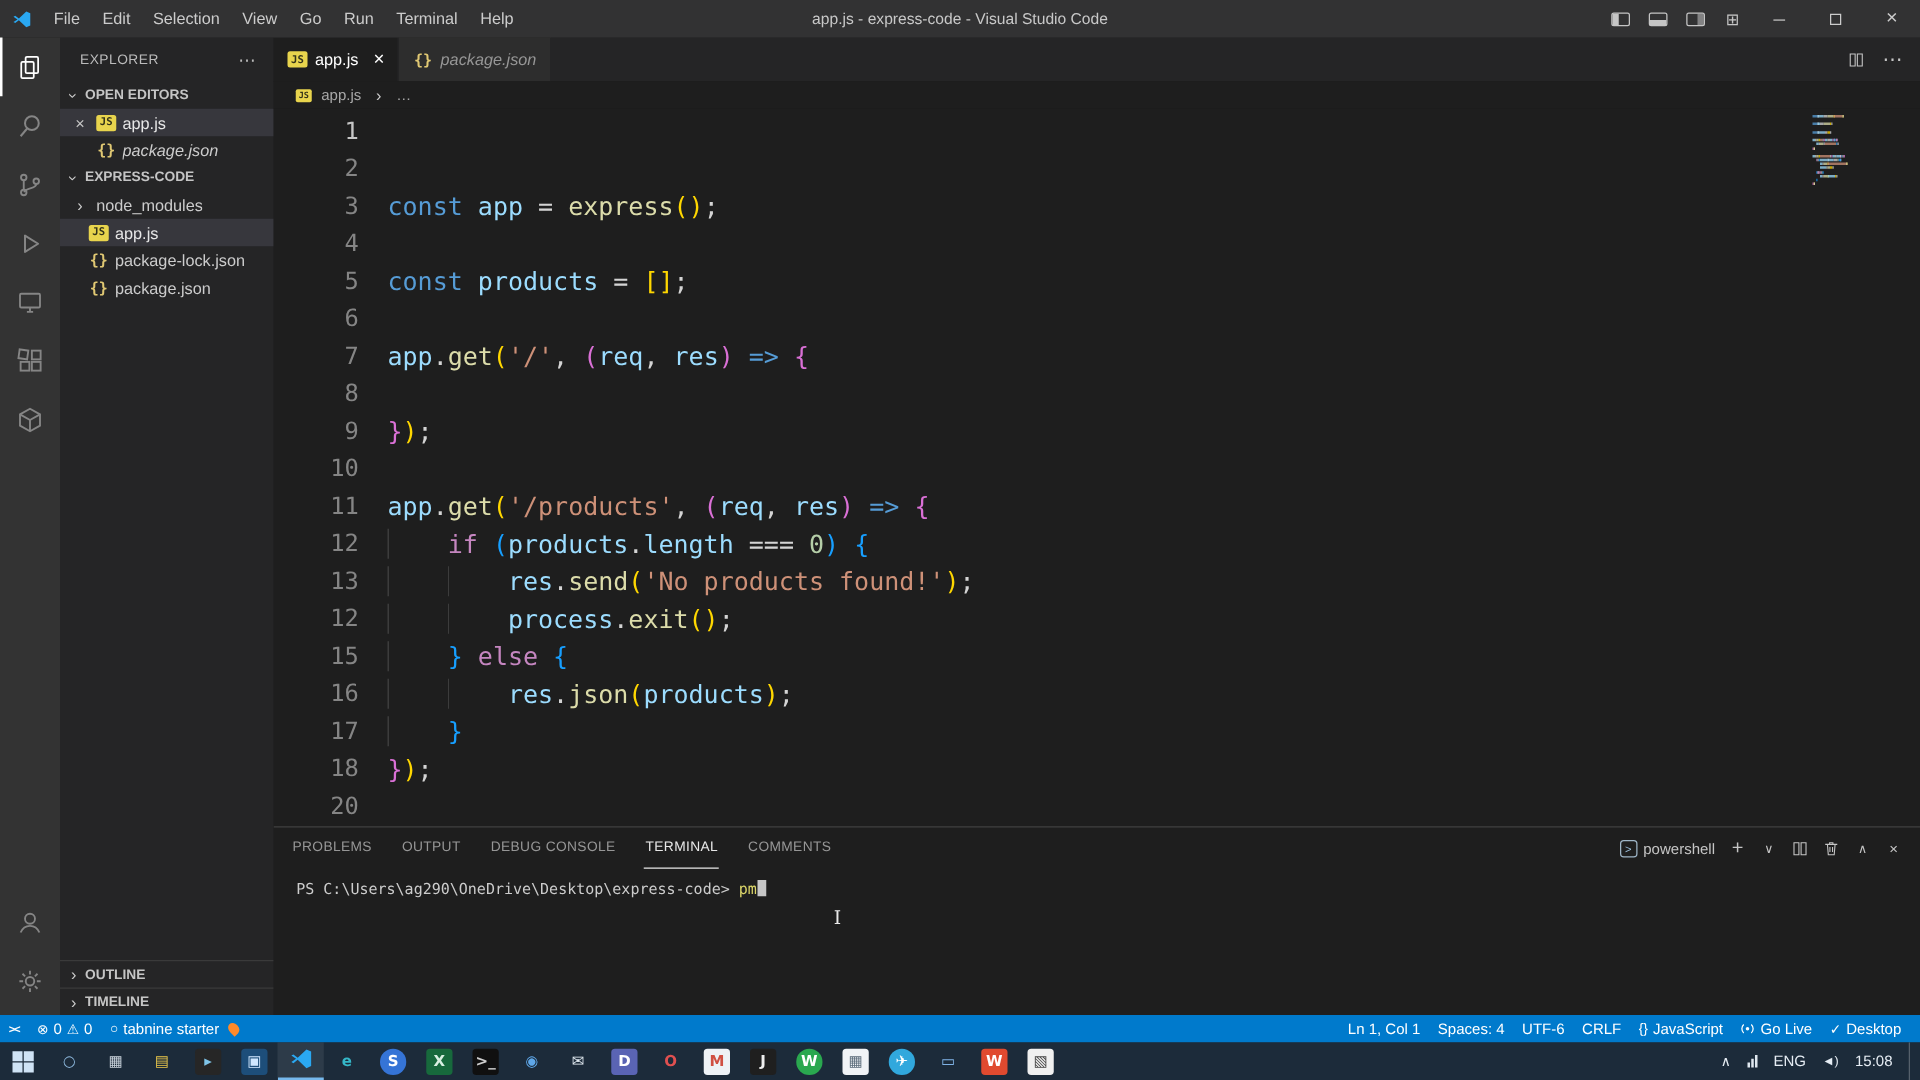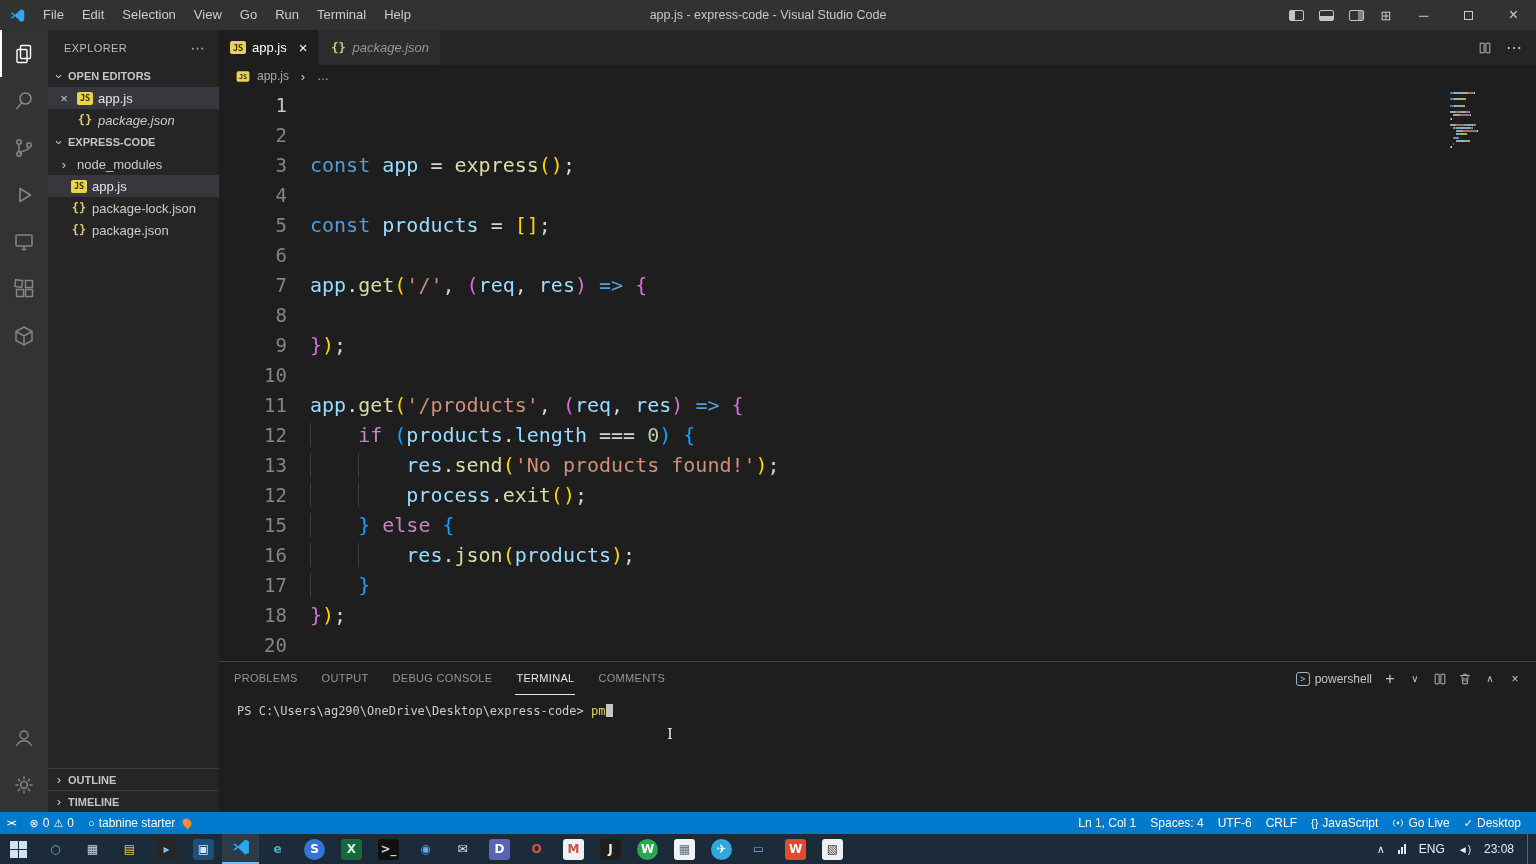--- a/index.html
+++ b/index.html
@@ -721,17 +721,17 @@
       </div>
     <div id="tray">
       <span class="tr-chev">∧</span>
       <span class="net-bars">
           <i></i>
           <i></i>
           <i></i>
         </span>
       <span id="tray-lang">ENG</span>
       <span class="vol">◄)</span>
-      <span id="tray-time">23:08</span>
+      <span id="tray-time">15:08</span>
       <span id="show-desktop"></span>
     </div>
   </div>
 </div>
 
 </body></html>

